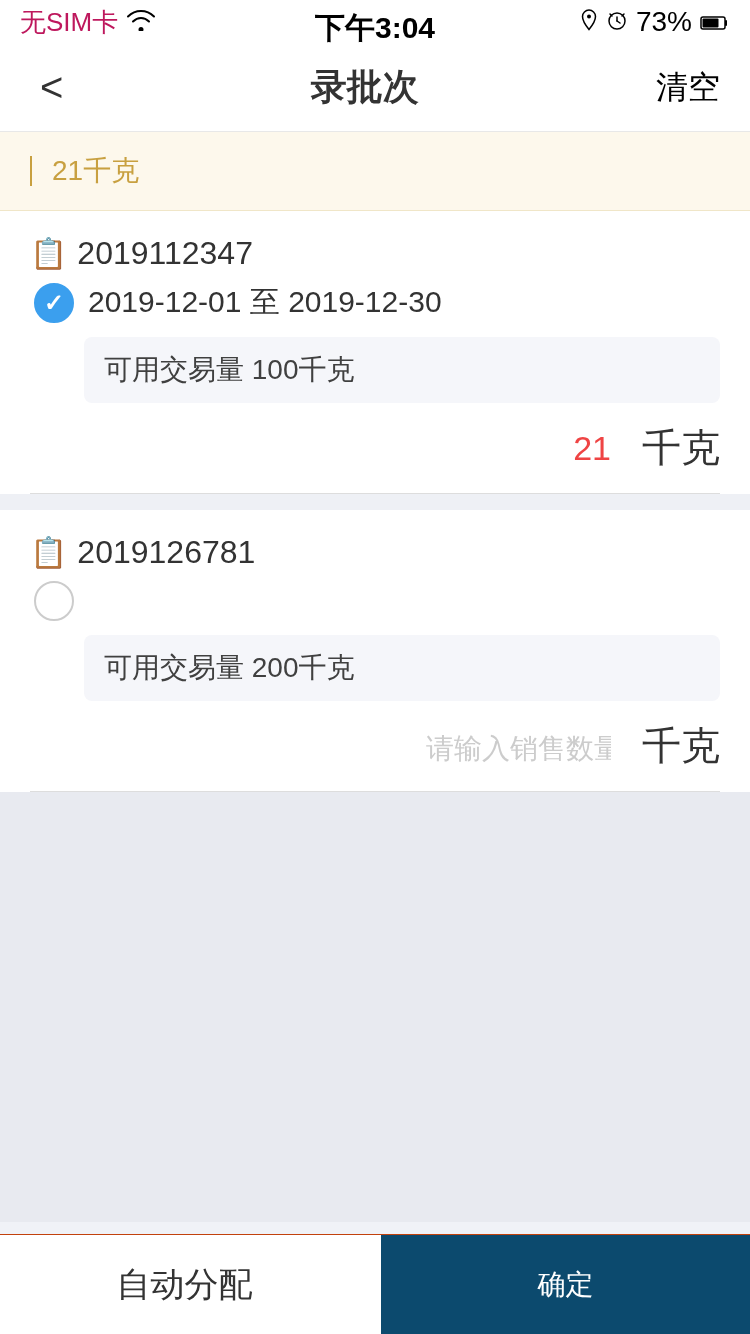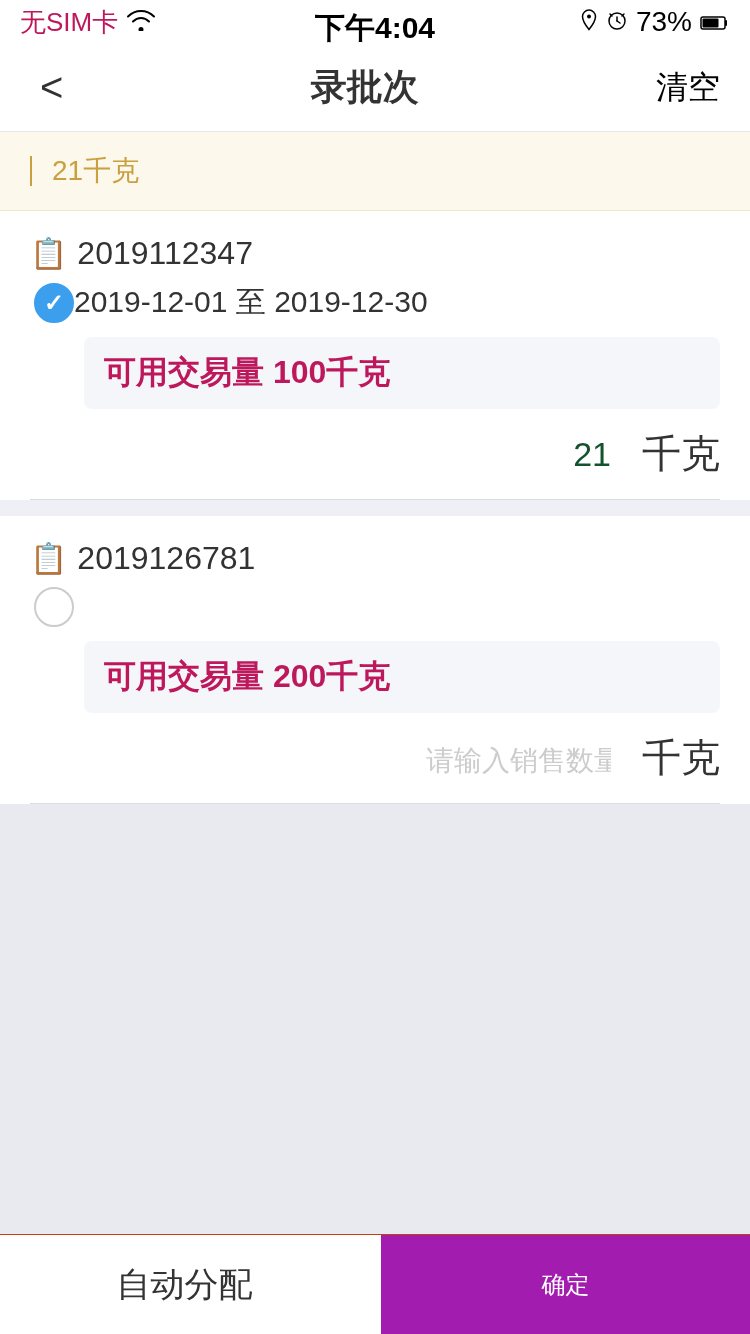--- a/index.html
+++ b/index.html
@@ -127,20 +127,21 @@
 
     .batch-id {
       font-size: 32px;
       color: #333;
       font-weight: 500;
     }
 
     .batch-date-row {
       display: flex;
       align-items: center;
+      gap: 14px;
       margin-bottom: 14px;
       padding-left: 4px;
     }
 
     .radio-circle {
       width: 40px;
       height: 40px;
       border-radius: 50%;
       border: 2px solid #ccc;
       background: #fff;
@@ -169,40 +170,39 @@
 
     .batch-qty-row {
       background: #f5f6fa;
       border-radius: 8px;
       padding: 14px 20px;
       margin-left: 54px;
       margin-bottom: 0;
     }
 
     .batch-qty-text {
-      font-size: 32px;
-      color: #be185d;
-      font-weight: bold;
+      font-size: 28px;
+      color: #404040;
     }
 
     
     .input-row {
       display: flex;
       align-items: center;
       justify-content: flex-end;
       padding: 18px 30px;
       background: #fff;
       gap: 16px;
       border-top: none;
     }
 
     .qty-input {
       text-align: right;
       font-size: 34px;
-      color: #14532d;
+      color: #ef4444;
       border: none;
       outline: none;
       background: transparent;
       width: 200px;
     }
 
     .qty-input::placeholder {
       color: #ccc;
       font-size: 28px;
     }
@@ -253,43 +253,43 @@
       background: #fff;
       cursor: pointer;
       border: none;
     }
 
     .btn-confirm {
       flex: 1;
       display: flex;
       align-items: center;
       justify-content: center;
-      font-size: 24px;
+      font-size: 28px;
       color: #fff;
-      background: #a21caf;
+      background: #0c4a6e;
       cursor: pointer;
       border: none;
       margin-left: 12px;
     }
   </style>
 </head>
 <body>
 
 <div class="status-bar">
   <div class="status-left">
     <span>无SIM卡</span>
     <span>
       <svg width="30" height="22" viewBox="0 0 30 22" fill="none">
         <path d="M15 18a2.5 2.5 0 1 1 0 5 2.5 2.5 0 0 1 0-5z" fill="#000"></path>
         <path d="M7 12.5C9.3 10.2 12 9 15 9s5.7 1.2 8 3.5" stroke="#000" stroke-width="2" fill="none" stroke-linecap="round"></path>
         <path d="M2 7.5C5.5 4 10 2 15 2s9.5 2 13 5.5" stroke="#000" stroke-width="2" fill="none" stroke-linecap="round"></path>
       </svg>
     </span>
   </div>
-  <div class="status-center">下午4:04</div>
+  <div class="status-center">下午3:04</div>
   <div class="status-right">
     <span>
       <svg width="18" height="22" viewBox="0 0 18 22" fill="none">
         <path d="M9 1C5.5 1 2.5 4 2.5 7.5c0 5 6.5 13 6.5 13s6.5-8 6.5-13C15.5 4 12.5 1 9 1z" stroke="#000" stroke-width="1.5" fill="none"></path>
         <circle cx="9" cy="7.5" r="2" fill="#000"></circle>
       </svg>
     </span>
     <span>
       <svg width="22" height="22" viewBox="0 0 22 22" fill="none">
         <circle cx="11" cy="12" r="8" stroke="#000" stroke-width="1.5" fill="none"></circle>

